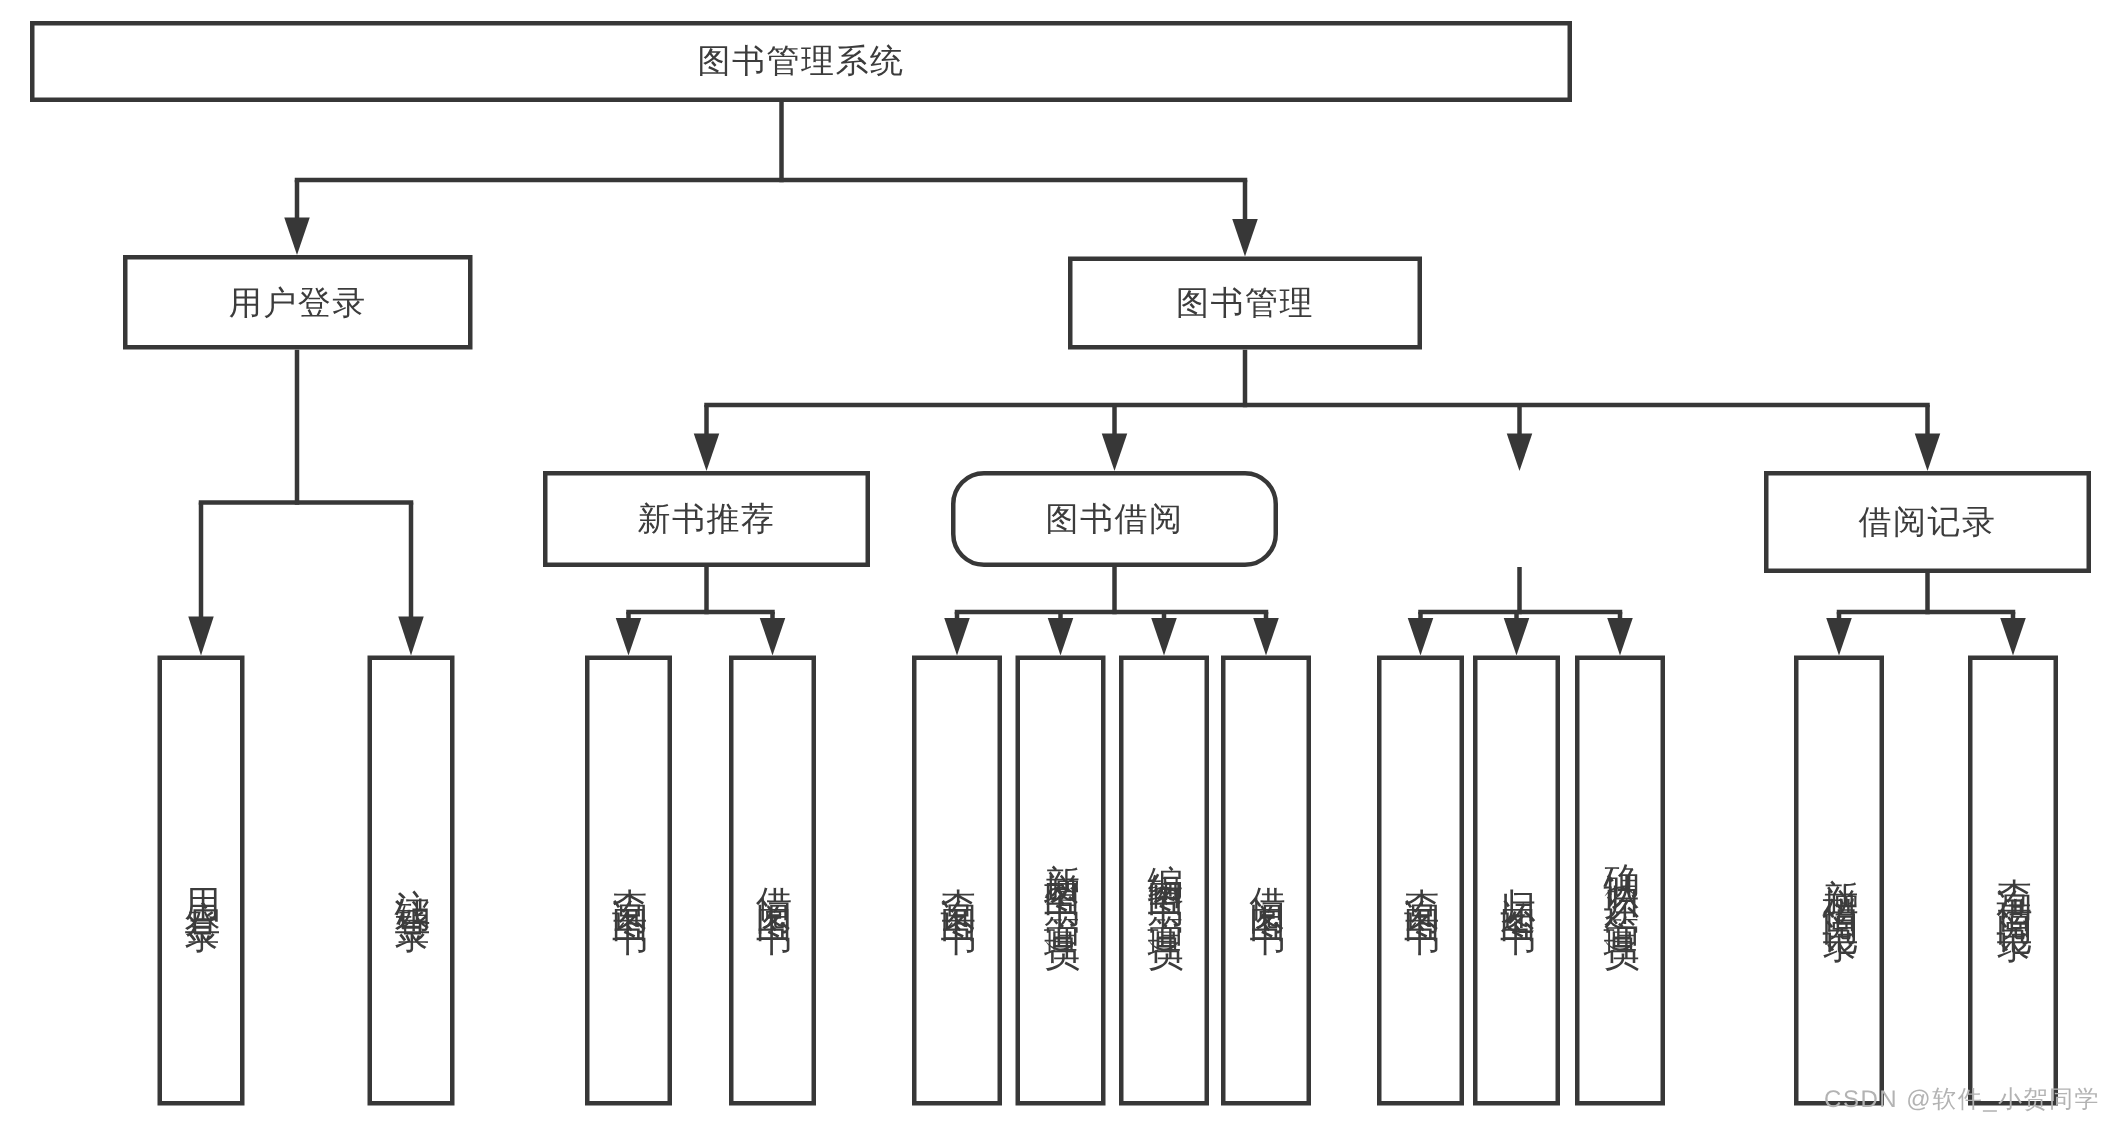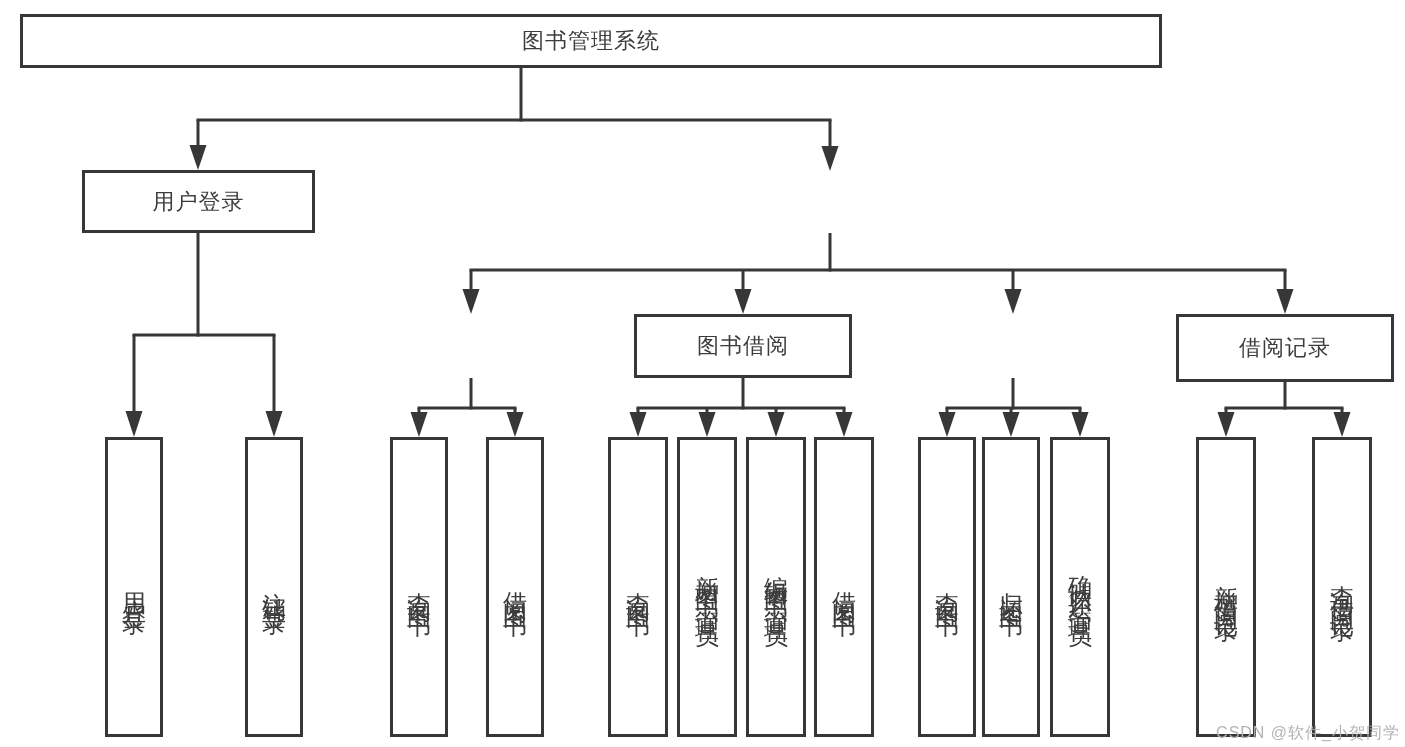--- a/index.html
+++ b/index.html
@@ -26,25 +26,25 @@
   .h{font-size:22px;letter-spacing:1px;white-space:nowrap;}
   .v span{
     writing-mode:vertical-rl;
     text-orientation:mixed;
     font-size:24px;
     letter-spacing:7px;
     line-height:1;
     white-space:nowrap;
   }
   
-  .root-box   {left:20px;  top:14px;  width:1142px; height:54px;}
+  .root-box   {left:20px;  top:14px;  width:1028px; height:54px;}
   .n-login    {left:82px;  top:170px; width:233px;  height:63px;}
   .n-mgmt     {left:712px; top:171px; width:236px;  height:62px;}
   .n-newbook  {left:362px; top:314px; width:218px;  height:64px;}
-  .n-borrow   {left:634px; top:314px; width:218px;  height:64px;}
+  .n-borrow   {left:634px; top:314px; width:218px;  height:64px;border-radius:22px;}
   .n-current  {left:904px; top:314px; width:218px;  height:64px;}
   .n-records  {left:1176px;top:314px; width:218px;  height:68px;}
   
   .leaf{top:437px;height:300px;}
   .l-userlogin {left:105px; width:58px;}
   .l-logout    {left:245px; width:58px;}
   .l-nb-query  {left:390px; width:58px;}
   .l-nb-borrow {left:486px; width:58px;}
   .l-bb-query  {left:608px; width:60px;}
   .l-bb-add    {left:677px; width:60px;}
@@ -135,21 +135,27 @@
     <polygon points="1342,437 1333.5,412 1350.5,412"></polygon>
   </svg>
 
   <div class="box root-box h">
     <span>图书管理系统</span>
   </div>
 
   <div class="box n-login h">
     <span>用户登录</span>
   </div>
-
+  <div class="box n-mgmt h">
+    <span>图书管理</span>
+  </div>
+
+  <div class="box n-newbook h">
+    <span>新书推荐</span>
+  </div>
   <div class="box n-borrow h">
     <span>图书借阅</span>
   </div>
   <div class="box n-records h">
     <span>借阅记录</span>
   </div>
 
   <div class="box leaf v l-userlogin">
     <span>用户登录</span>
   </div>

